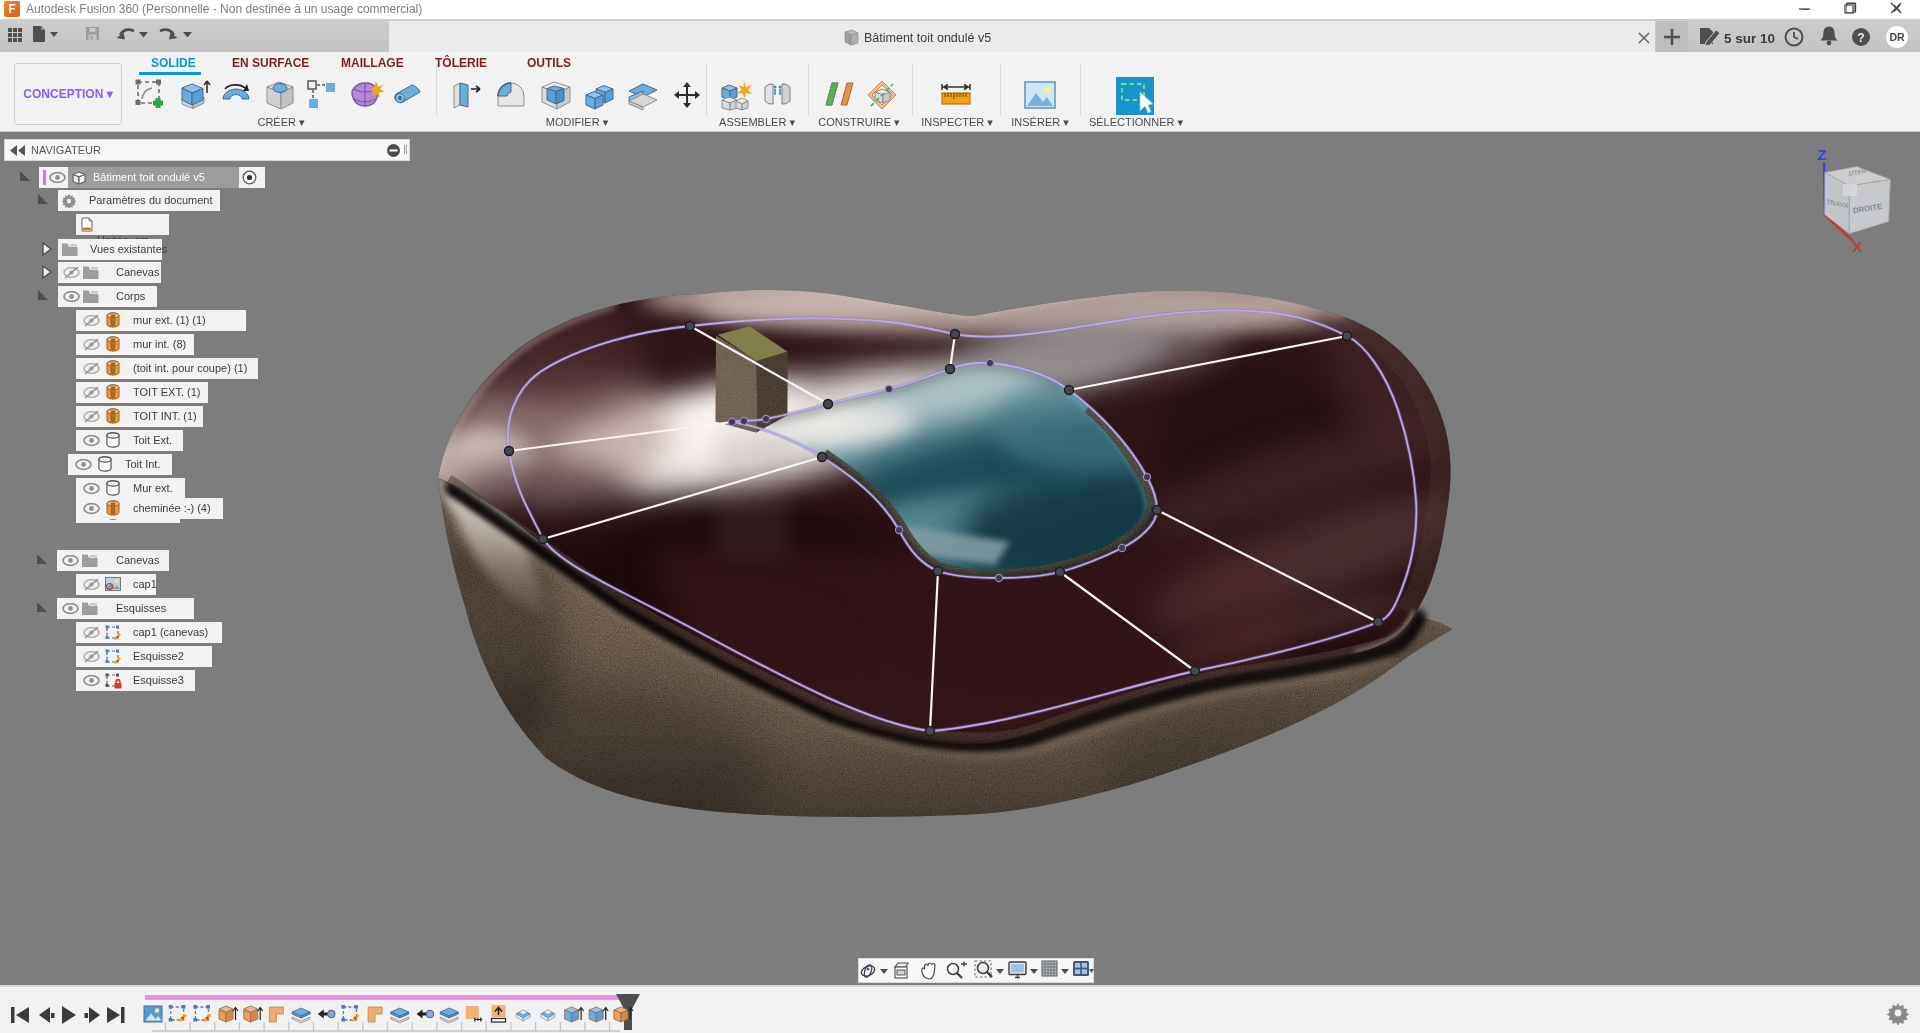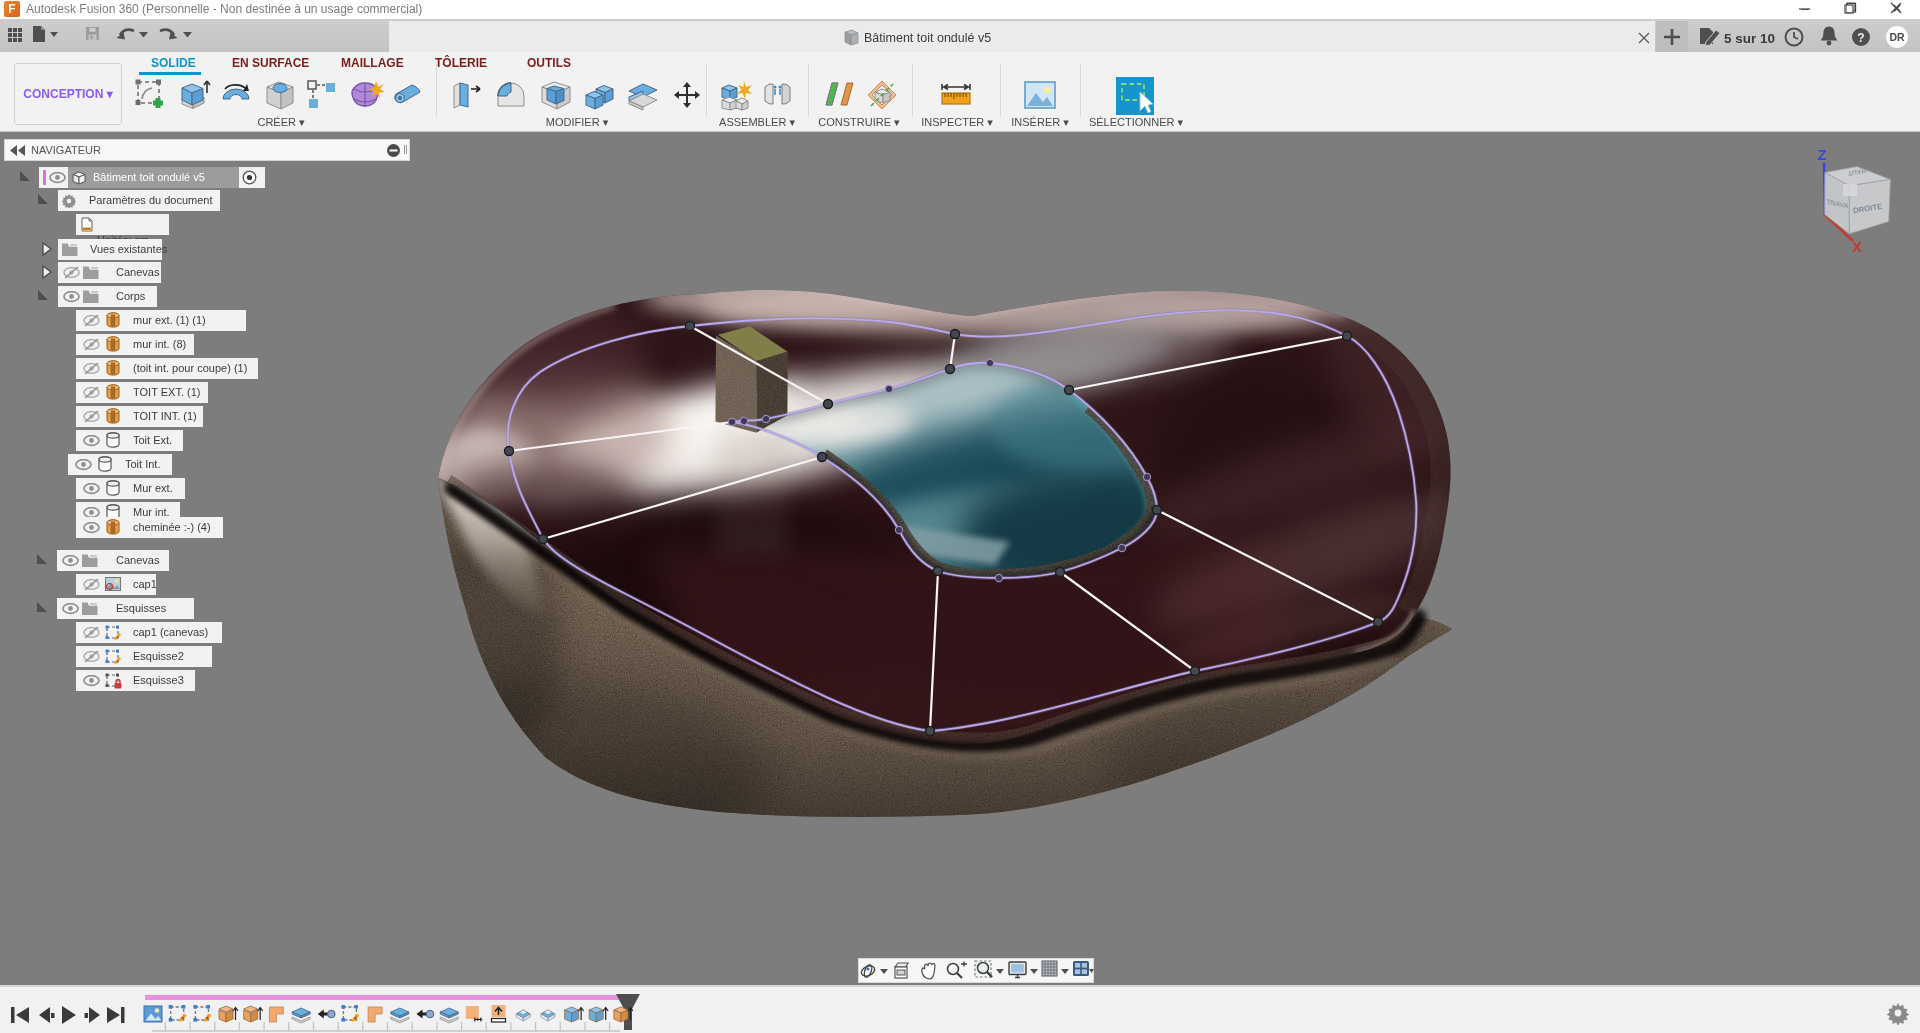--- a/index.html
+++ b/index.html
@@ -703,21 +703,21 @@
       <svg style="position:absolute;left:7px;top:5px" width="17" height="12">
         <ellipse cx="8.5" cy="5.5" rx="7.5" ry="4.8" fill="none" stroke="#8f8f8f" stroke-width="1.7"></ellipse>
         <circle cx="8.5" cy="5.5" r="2.4" fill="#8f8f8f"></circle>
       </svg>
       <svg style="position:absolute;left:29px;top:2px" width="16" height="17">
         <path d="M2,3.5 a6,2.6 0 0 1 12,0 v9 a6,2.6 0 0 1 -12,0 z" fill="#fdfdfd" stroke="#555" stroke-width="1.2"></path>
         <ellipse cx="8" cy="3.5" rx="6" ry="2.6" fill="#eee" stroke="#555" stroke-width="1.2"></ellipse>
       </svg>
       <span style="position:absolute;left:57px;top:0;line-height:21px">Mur int.</span>
     </div>
-<div class="trow" style="left:76px;top:517px;width:147px">
+<div class="trow" style="left:76px;top:498px;width:147px">
       <svg style="position:absolute;left:7px;top:5px" width="17" height="12">
         <ellipse cx="8.5" cy="5.5" rx="7.5" ry="4.8" fill="none" stroke="#8f8f8f" stroke-width="1.7"></ellipse>
         <circle cx="8.5" cy="5.5" r="2.4" fill="#8f8f8f"></circle>
       </svg>
       <svg style="position:absolute;left:29px;top:2px" width="16" height="17">
         <path d="M2,3.5 a6,2.6 0 0 1 12,0 v9 a6,2.6 0 0 1 -12,0 z" fill="#e89a44" stroke="#9c5f1e" stroke-width="1"></path>
         <ellipse cx="8" cy="3.5" rx="6" ry="2.6" fill="#f4bd80" stroke="#9c5f1e" stroke-width="1"></ellipse>
         <rect x="6.2" y="3" width="3.6" height="11" fill="#b06a20"></rect>
         <rect x="6.2" y="3" width="3.6" height="11" fill="none" stroke="#9c5f1e" stroke-width="0.8"></rect>
       </svg>

